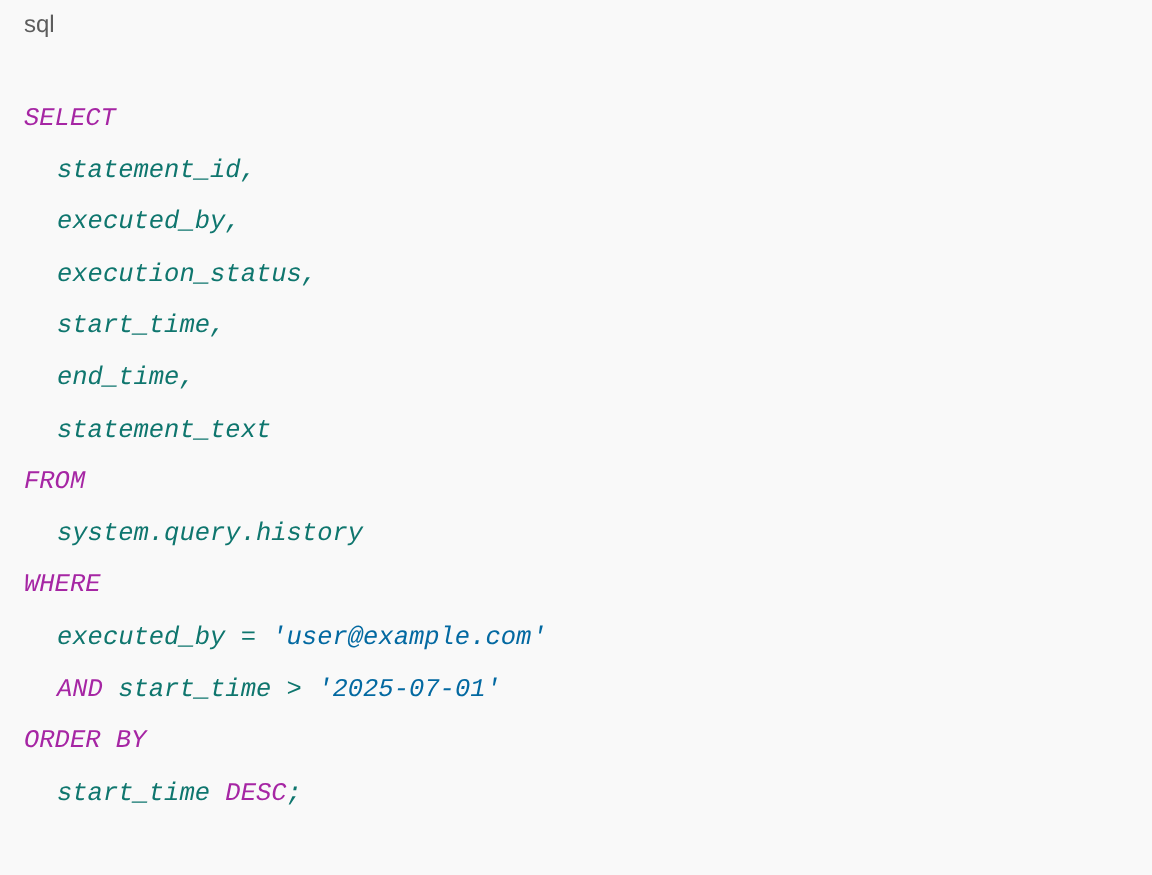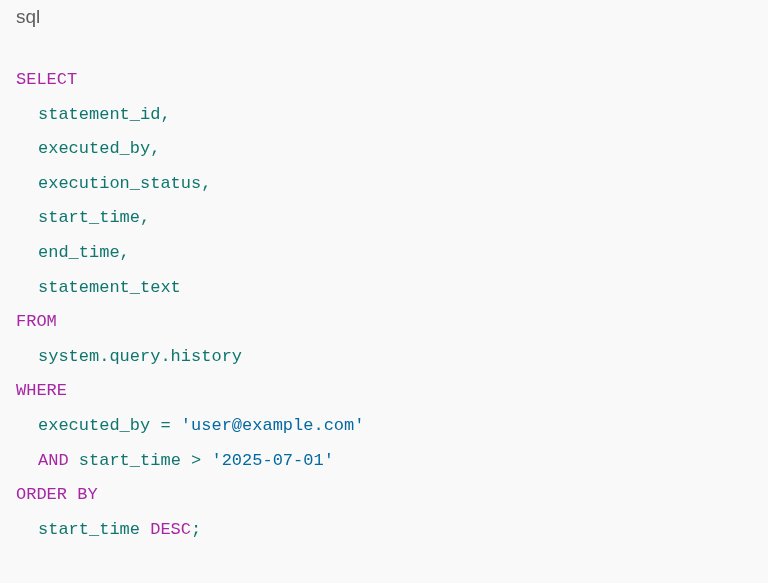--- a/index.html
+++ b/index.html
@@ -15,36 +15,36 @@
     width: 768px;
     height: 583px;
     background: #f9f9f9;
     box-sizing: border-box;
   }
   .lang-label {
     position: absolute;
     left: 16px;
     top: 8px;
     font-family: "Liberation Sans", "DejaVu Sans", sans-serif;
-    font-size: 19px;
+    font-size: 16px;
     color: #5d5d5d;
     line-height: 18px;
   }
   .code {
     position: absolute;
     left: 16px;
     top: 63px;
     margin: 0;
     font-family: "Liberation Mono", "DejaVu Sans Mono", monospace;
     font-size: 17px;
     line-height: 34.6px;
     color: #383a42;
     white-space: pre;
   }
-  .line { display: block; height: 34.6px; }
+  .line { display: block; height: 34.6px; font-style: italic; }
   .indent { padding-left: 22px; }
   .kw { color: #a626a4; }
   .str { color: #0369a1; }
   .plain { color: #0f766e; }
 </style>
 </head>
 <body>
 
 <div class="code-block">
   <div class="lang-label">sql</div>

